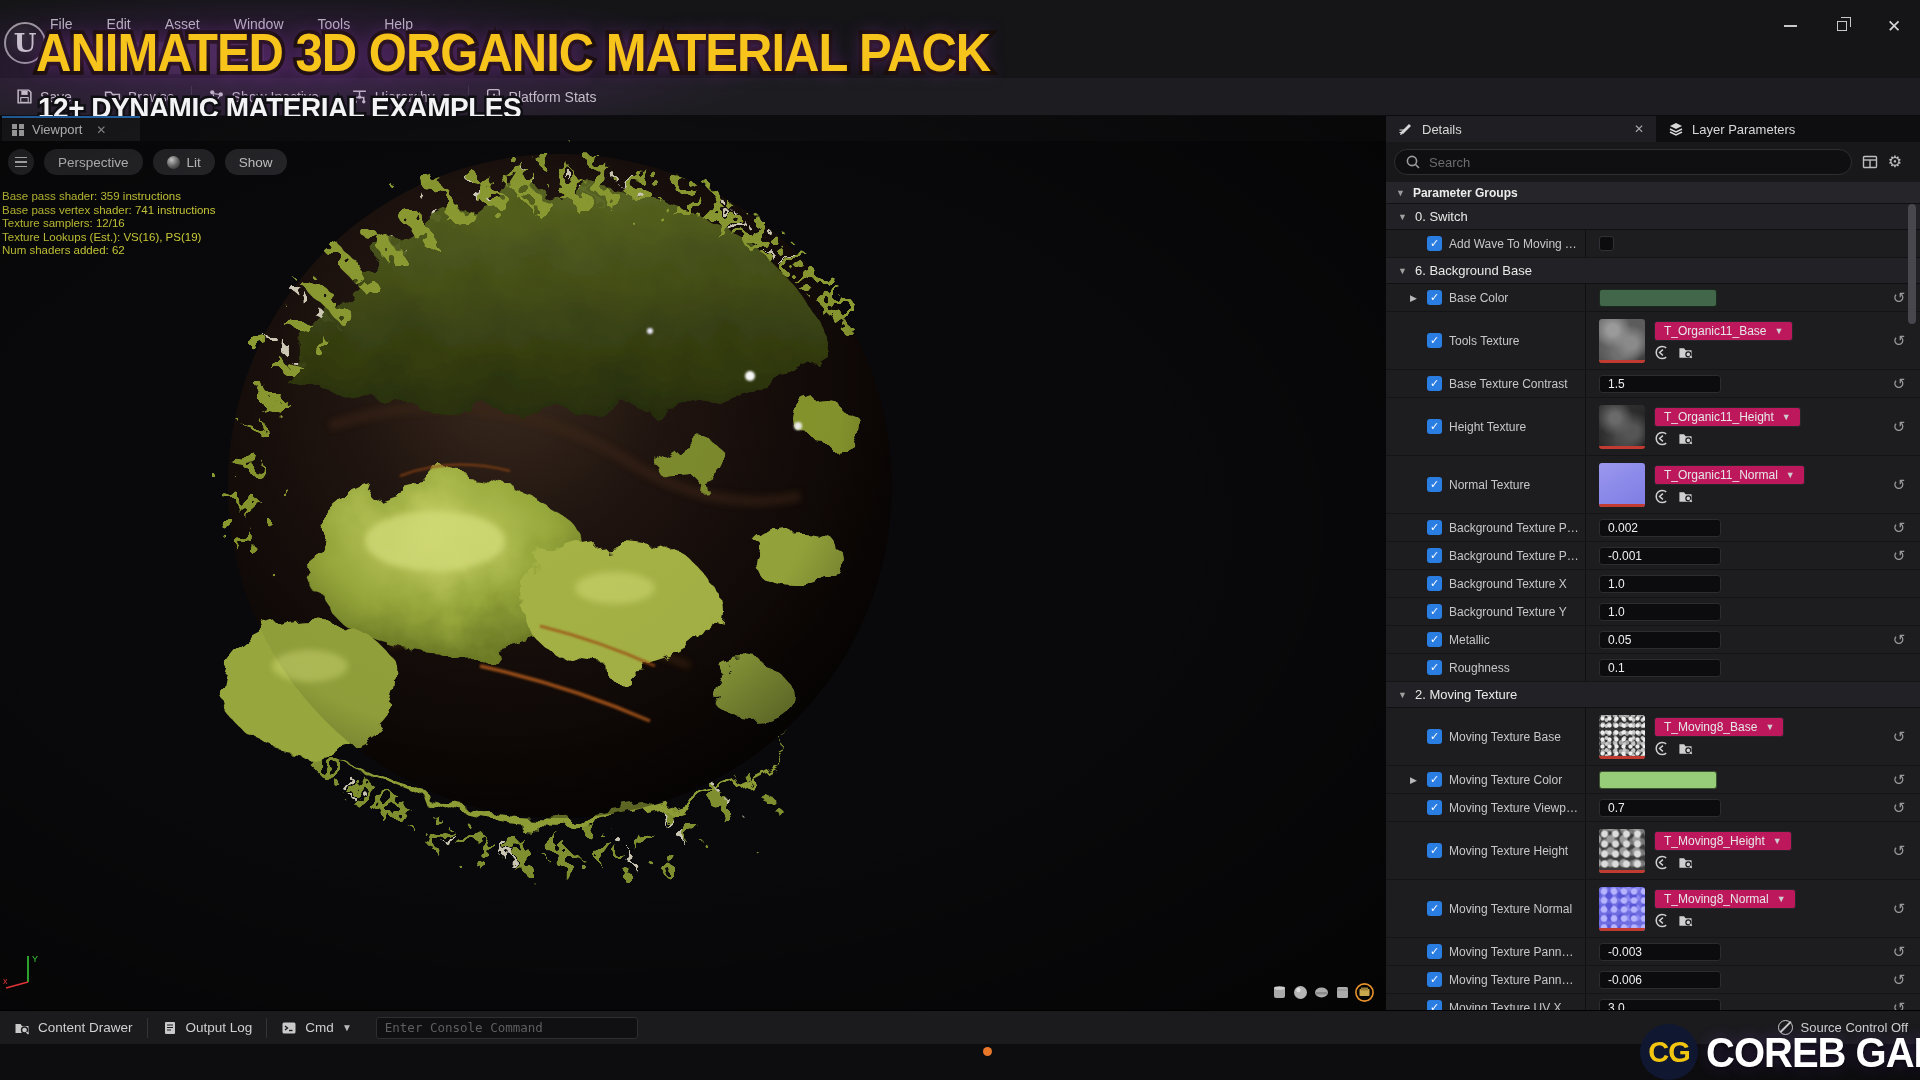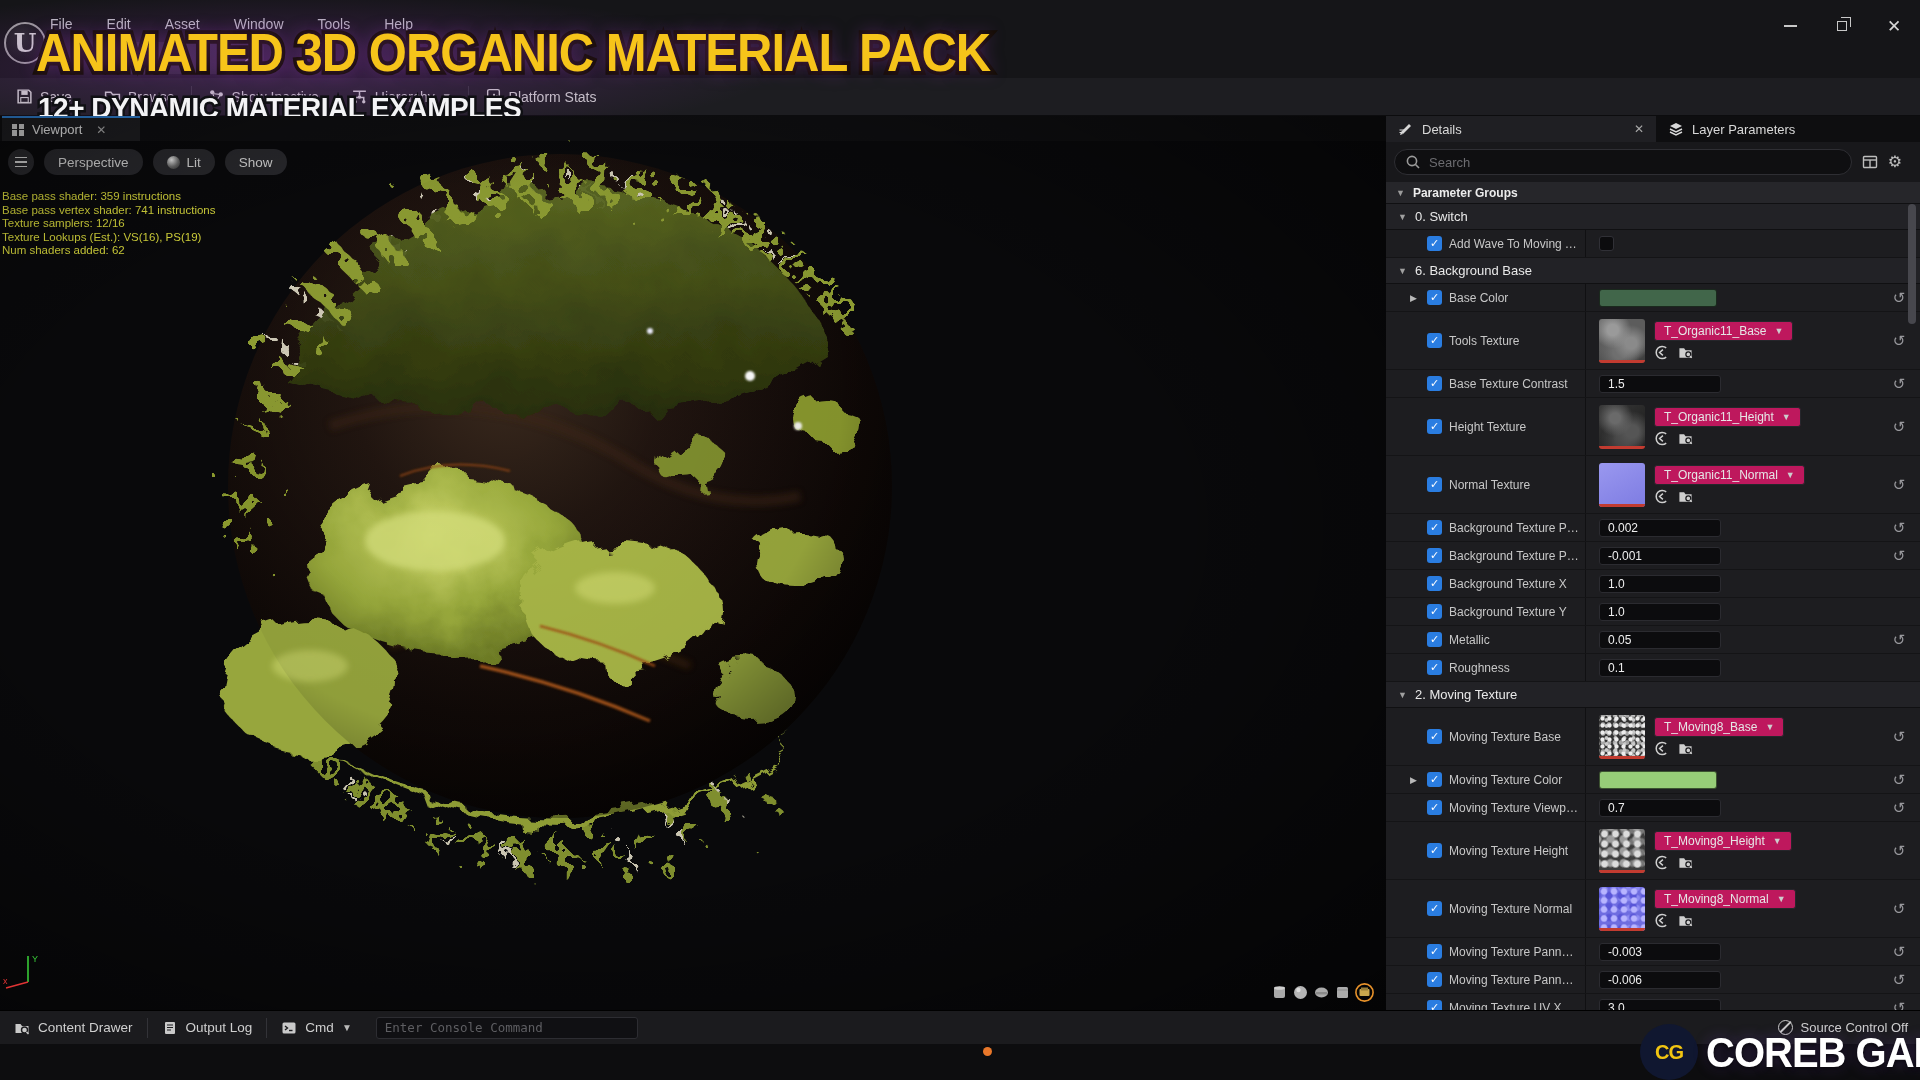--- a/index.html
+++ b/index.html
@@ -120,21 +120,21 @@
   .console input { width:100%; background:transparent; border:none; outline:none; color:#bdbdbd; font-size:12.5px; font-family:"DejaVu Sans Mono", monospace; }
   .console input::placeholder { color:#5e5e62; }
   .sb-right { margin-left:auto; display:flex; align-items:center; gap:8px; color:#cfcfcf; font-size:13px; padding-right:12px; }
   .slash-ic { width:15px; height:15px; border:1.6px solid #c9c9c9; border-radius:50%; position:relative; }
   .slash-ic::before { content:""; position:absolute; left:-1px; top:5.2px; width:15px; height:1.6px; background:#c9c9c9; transform:rotate(-45deg); }
   .bottomstrip { position:absolute; left:0; top:1044px; width:1920px; height:36px; background:#0d0d0f; }
   .notif-dot { position:absolute; left:983px; top:1047px; width:9px; height:9px; border-radius:50%; background:#e8772a; }
 
   
   .brand { position:absolute; left:1640px; top:1024px; display:flex; align-items:center; gap:8px; z-index:5; }
-  .brand-badge { width:58px; height:56px; border-radius:50%; background:#101730; display:flex; align-items:center; justify-content:center; color:#f2c511; font-size:20px; font-weight:800; letter-spacing:-1px; }
+  .brand-badge { width:58px; height:56px; border-radius:50%; background:#101730; display:flex; align-items:center; justify-content:center; color:#f2c511; font-size:29px; font-weight:800; letter-spacing:-1px; }
   .brand-name { color:#fff; font-size:40px; font-weight:800; letter-spacing:-1px; transform:scaleY(1.05); white-space:nowrap; text-shadow:0 2px 4px rgba(0,0,0,0.7), 0 0 14px rgba(130,80,200,0.35); }
 
   svg text { font-family:"Liberation Sans", sans-serif; }
 </style>
 </head>
 <body>
 
 <div class="stage">
 
   <div class="titlebar">

